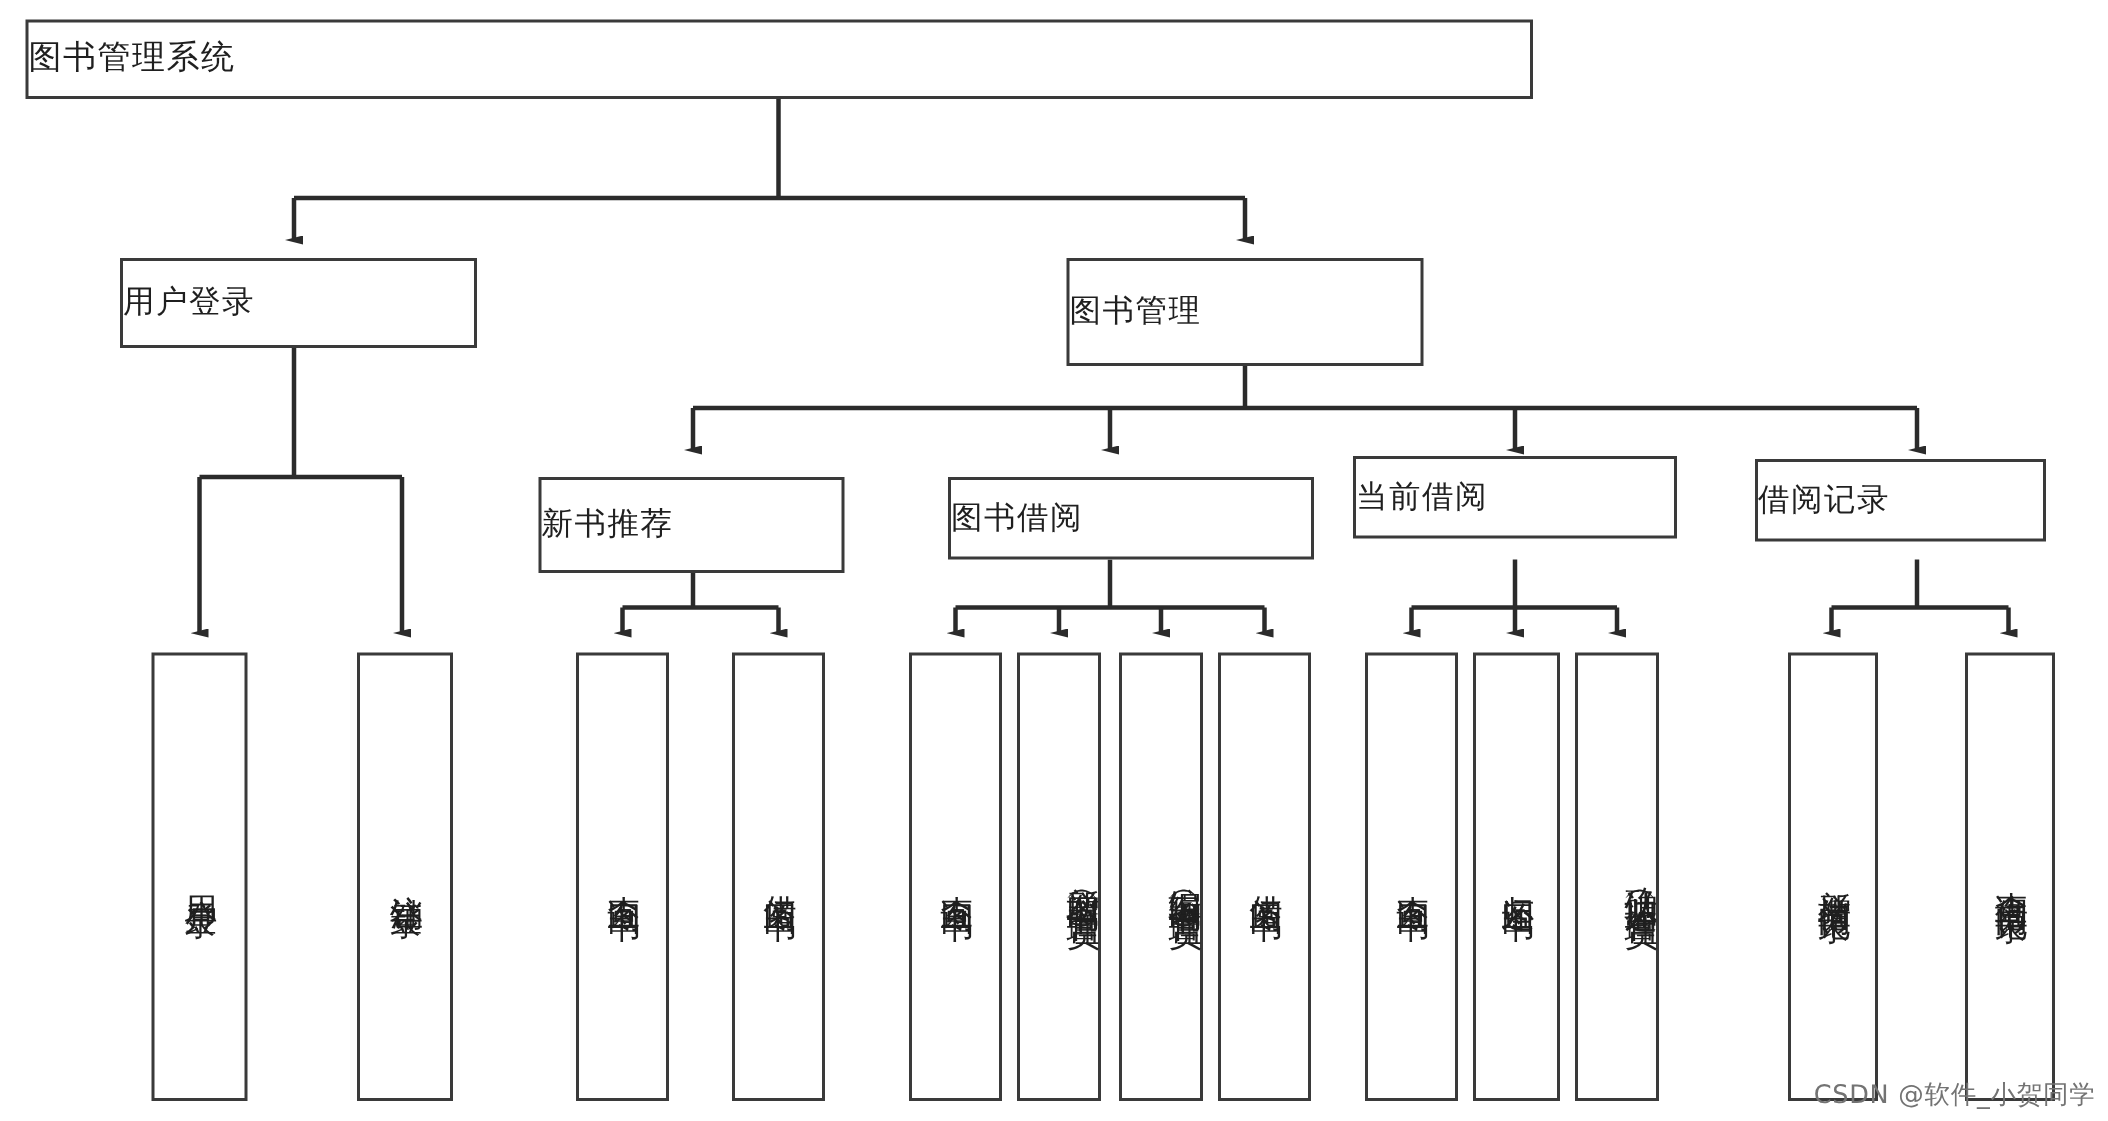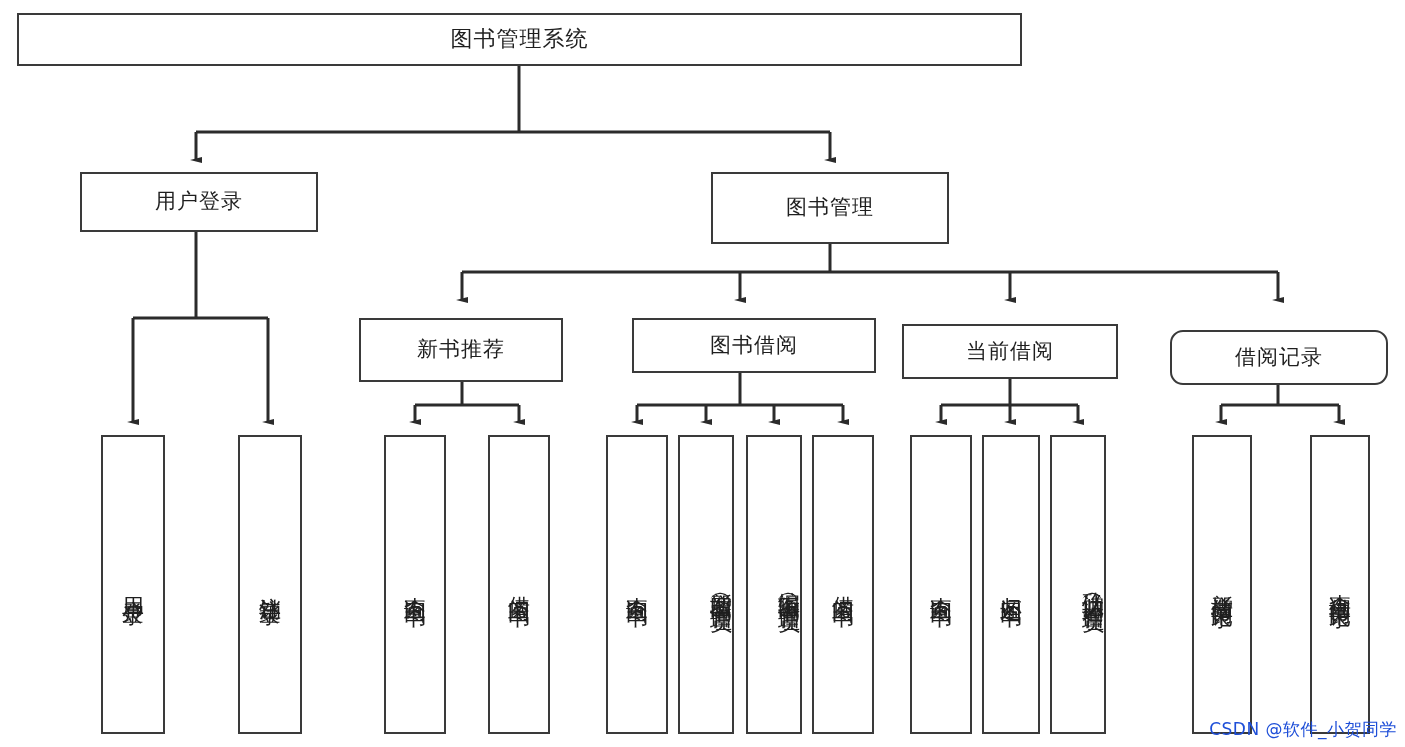--- a/index.html
+++ b/index.html
@@ -25,21 +25,20 @@
     height: 747px;
     pointer-events: none;
   }
   .node {
     position: absolute;
     box-sizing: border-box;
     border: 2px solid #3a3a3a;
     background: #ffffff;
     display: flex;
     align-items: center;
-    justify-content: center;
     text-align: center;
     color: #1f1f1f;
   }
   .node.horiz {
     font-size: 21px;
     letter-spacing: 1px;
     line-height: 1.2;
   }
   .node.root {
     font-size: 22px;
@@ -64,21 +63,21 @@
   }
   .node.vert.mid {
     align-items: center;
     padding-top: 0;
   }
   .watermark {
     position: absolute;
     right: 8px;
     bottom: 6px;
     font-size: 17px;
-    color: #1d4ed8;
+    color: #737373;
     letter-spacing: 0.5px;
     white-space: nowrap;
   }
 </style>
 </head>
 <body>
 
 <div id="stage">
 
   <svg id="wires" viewBox="0 0 1405 747">
@@ -141,24 +140,24 @@
   <div class="node horiz" style="left:711px; top:172px; width:238px; height:72px;">
     <span>图书管理</span>
   </div>
 
   <div class="node horiz" style="left:359px; top:318px; width:204px; height:64px;">
     <span>新书推荐</span>
   </div>
   <div class="node horiz" style="left:632px; top:318px; width:244px; height:55px;">
     <span>图书借阅</span>
   </div>
-  <div class="node horiz" style="left:902px; top:324px; width:216px; height:55px;">
+  <div class="node horiz" style="left:902px; top:304px; width:216px; height:55px;">
     <span>当前借阅</span>
   </div>
-  <div class="node horiz" style="left:1170px; top:330px; width:218px; height:55px;border-radius:13px;">
+  <div class="node horiz" style="left:1170px; top:306px; width:194px; height:55px;">
     <span>借阅记录</span>
   </div>
 
   <div class="node vert mid" style="left:101px; top:435px; width:64px; height:299px;">
     <span class="vlabel">用户登录</span>
   </div>
   <div class="node vert mid" style="left:238px; top:435px; width:64px; height:299px;">
     <span class="vlabel">注销登录</span>
   </div>
 

